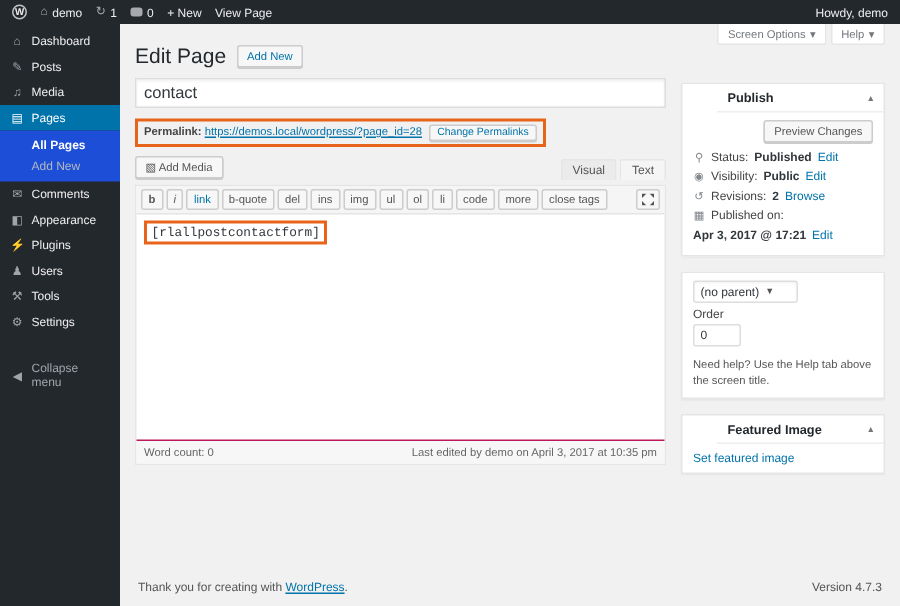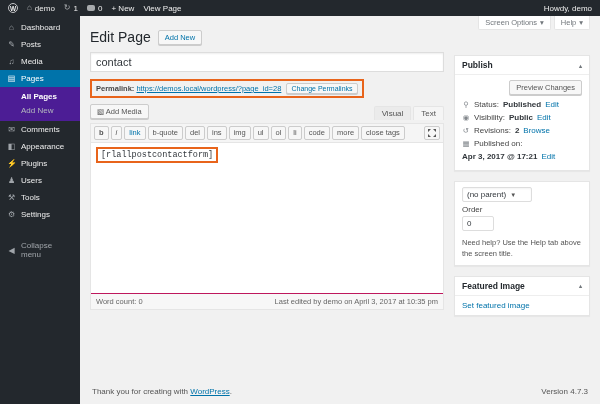--- a/index.html
+++ b/index.html
@@ -16,21 +16,21 @@
   .ab-right { margin-left:auto; }
 
   .layout { display:flex; height:388px; }
 
   
   .sidebar { width:80px; background:#23282d; flex-shrink:0; font-size:8px; display:flex; flex-direction:column; padding-top:3px; }
   .menu-item { display:flex; align-items:center; gap:5px; padding:4px 7px; color:#eee; cursor:pointer; }
   .menu-item .mi-icon { color:#a0a5aa; width:9px; text-align:center; flex-shrink:0; font-size:8px; }
   .menu-item.active { background:#0073aa; color:#fff; }
   .menu-item.active .mi-icon { color:#fff; }
-  .submenu { background:#4c1d95; padding:2px 0 4px; }
+  .submenu { background:#1d4ed8; padding:2px 0 4px; }
   .submenu-item { display:block; padding:2.5px 7px 2.5px 21px; color:#b4b9be; cursor:pointer; }
   .submenu-item.current { color:#fff; font-weight:bold; }
   .collapse-item { margin-top:14px; color:#a0a5aa; }
 
   
   .main { flex:1; position:relative; padding:13px 10px 6px 10px; display:flex; flex-direction:column; min-width:0; }
   .screen-meta { position:absolute; top:0; right:10px; display:flex; gap:3px; }
   .meta-tab { background:#fff; border:1px solid #e5e5e5; border-top:none; border-radius:0 0 2px 2px; font-size:7.5px; color:#72777c; padding:2px 6px; display:inline-flex; gap:3px; align-items:center; cursor:pointer; }
 
   .content { display:flex; gap:10px; }
@@ -60,21 +60,21 @@
   .qt-b { font-weight:bold; } .qt-i { font-style:italic; } .qt-link { color:#0073aa; }
   .qt-fullscreen { margin-left:auto; display:inline-flex; align-items:center; padding:2px 3px; }
 
   .editor-content { height:150px; padding:4px 5px; font-family:Liberation Mono, monospace; font-size:8.5px; color:#32373c; cursor:text; }
   .shortcode-box { display:inline-block; padding:1px 3px; }
 
   .ed-statusbar { display:flex; justify-content:space-between; border-top:1px solid #be185d; background:#f7f7f7; padding:3px 5px; font-size:7.5px; color:#666; }
 
   
   .panel { background:#fff; border:1px solid #e5e5e5; margin-bottom:10px; box-shadow:0 1px 1px rgba(0,0,0,.04); }
-  .panel-header { display:flex; justify-content:space-between; align-items:center; padding:4px 7px; border-bottom:1px solid #eee; font-size:8.5px; font-weight:bold; color:#23282d; cursor:pointer; }
+  .panel-header { display:flex; justify-content:space-between; align-items:center; padding:4px 7px; border-bottom:1px solid #eee; font-size:8.5px; font-weight:bold; color:#23282d; cursor:pointer;margin-left:23px; }
   .panel-toggle { color:#72777c; font-size:6px; }
   .panel-body { padding:5px 7px; font-size:8px; color:#444; }
 
   .preview-row { text-align:right; margin-bottom:5px; }
   .pub-row { display:flex; align-items:center; gap:4px; margin:4px 0; flex-wrap:wrap; }
   .pub-icon { color:#82878c; width:8px; text-align:center; font-size:7.5px; }
   .pub-val { font-weight:bold; color:#32373c; }
   .link { color:#0073aa; cursor:pointer; }
   .pub-footer { display:flex; justify-content:space-between; align-items:center; background:#f5f5f5; border-top:1px solid #ddd; padding:5px 7px; }
   .trash-link { color:#a00; text-decoration:underline; font-size:8px; cursor:pointer; }

